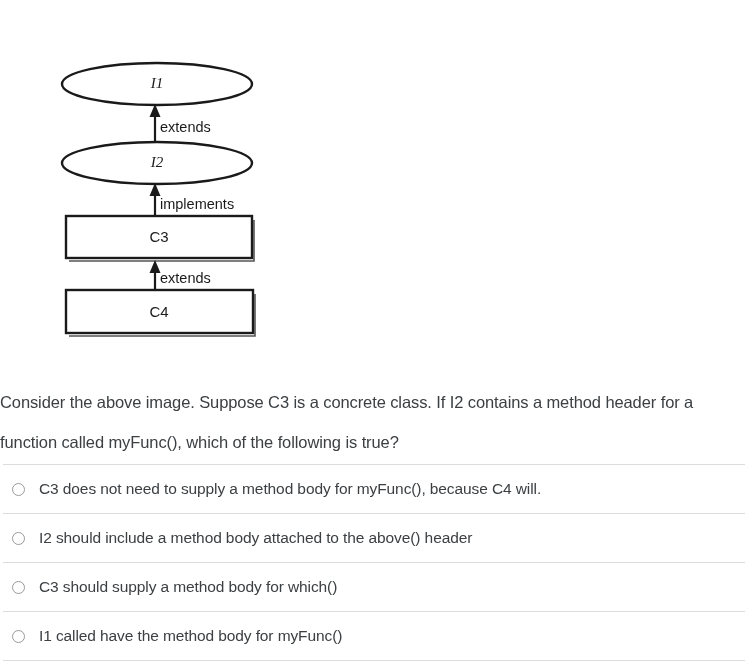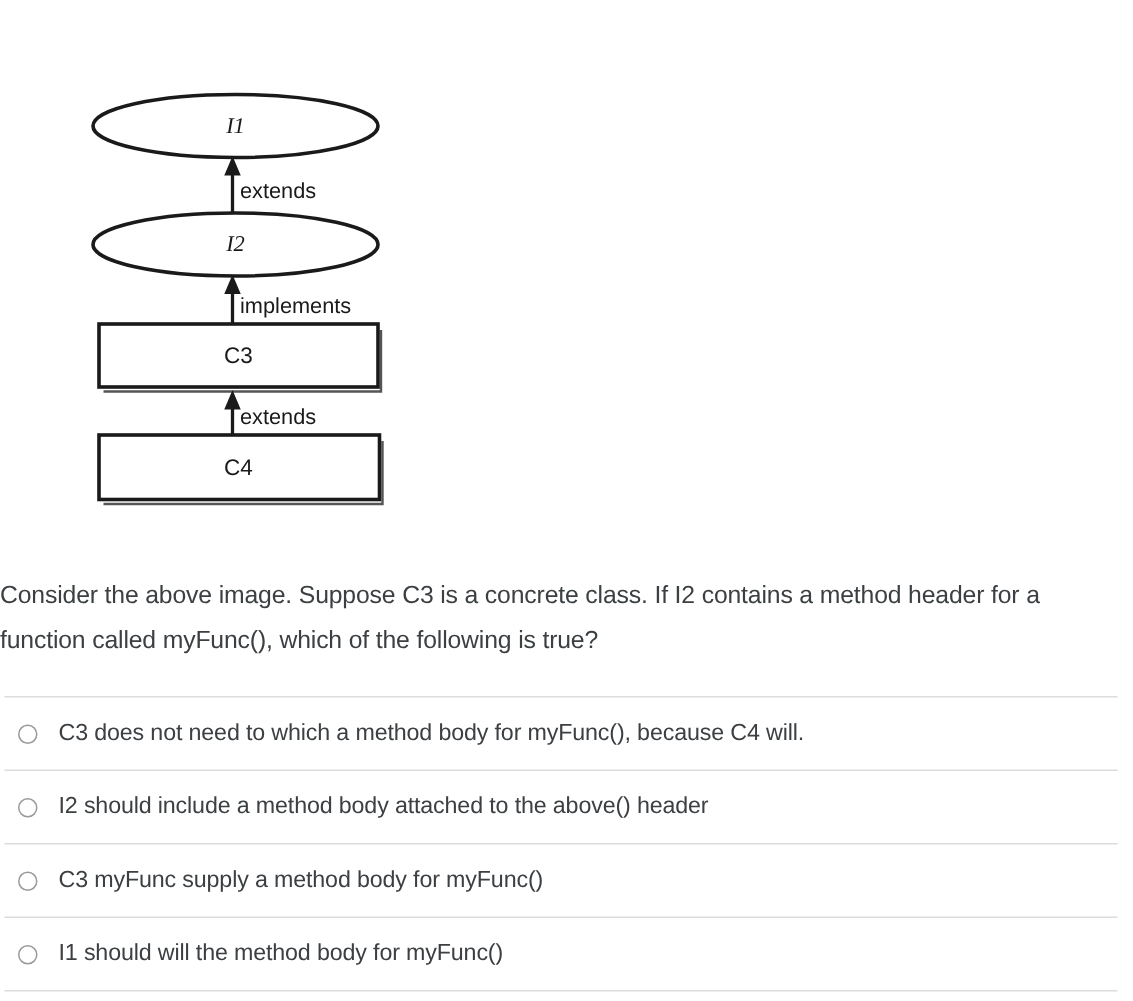--- a/index.html
+++ b/index.html
@@ -68,21 +68,21 @@
     dominant-baseline: middle;
   }
 
   
   #question-prompt {
     position: absolute;
     left: 0;
     top: 365px;
     width: 752px;
     font-size: 16.5px;
-    line-height: 30px;
+    line-height: 40px;
     color: #3c4043;
     letter-spacing: -0.1px;
   }
 
   
   #answer-options {
     position: absolute;
     left: 3px;
     top: 464px;
     width: 742px;
@@ -161,31 +161,31 @@
     </g>
   </svg>
 </figure>
 
 <p id="question-prompt">Consider the above image. Suppose C3 is a concrete class. If I2 contains a method header for a function called myFunc(), which of the following is true?</p>
 
 <div id="answer-options">
 
   <label class="option-row">
     <span class="option-radio"></span>
-    <span class="option-label">C3 does not need to which a method body for myFunc(), because C4 will.</span>
+    <span class="option-label">C3 does not need to supply a method body for myFunc(), because C4 will.</span>
   </label>
 
   <label class="option-row">
     <span class="option-radio"></span>
     <span class="option-label">I2 should include a method body attached to the above() header</span>
   </label>
 
   <label class="option-row">
     <span class="option-radio"></span>
-    <span class="option-label">C3 myFunc supply a method body for myFunc()</span>
+    <span class="option-label">C3 should supply a method body for which()</span>
   </label>
 
   <label class="option-row">
     <span class="option-radio"></span>
-    <span class="option-label">I1 should will the method body for myFunc()</span>
+    <span class="option-label">I1 called have the method body for myFunc()</span>
   </label>
 
 </div>
 
 </body></html>

